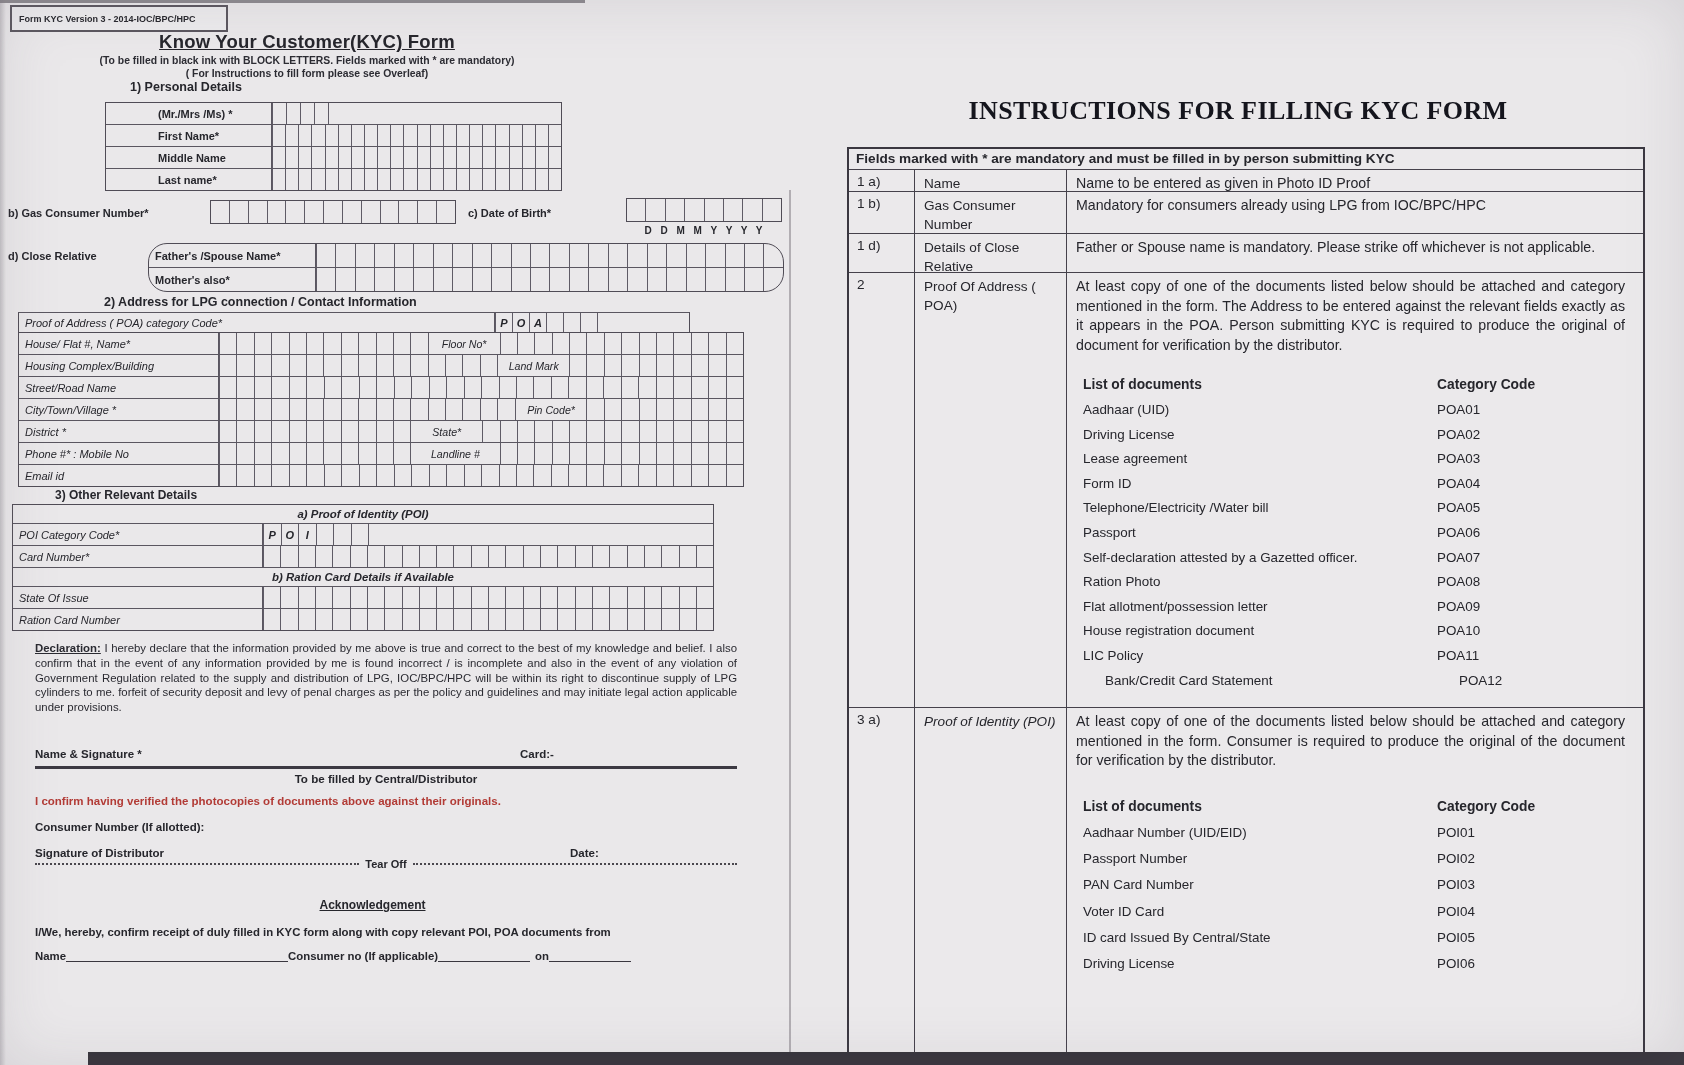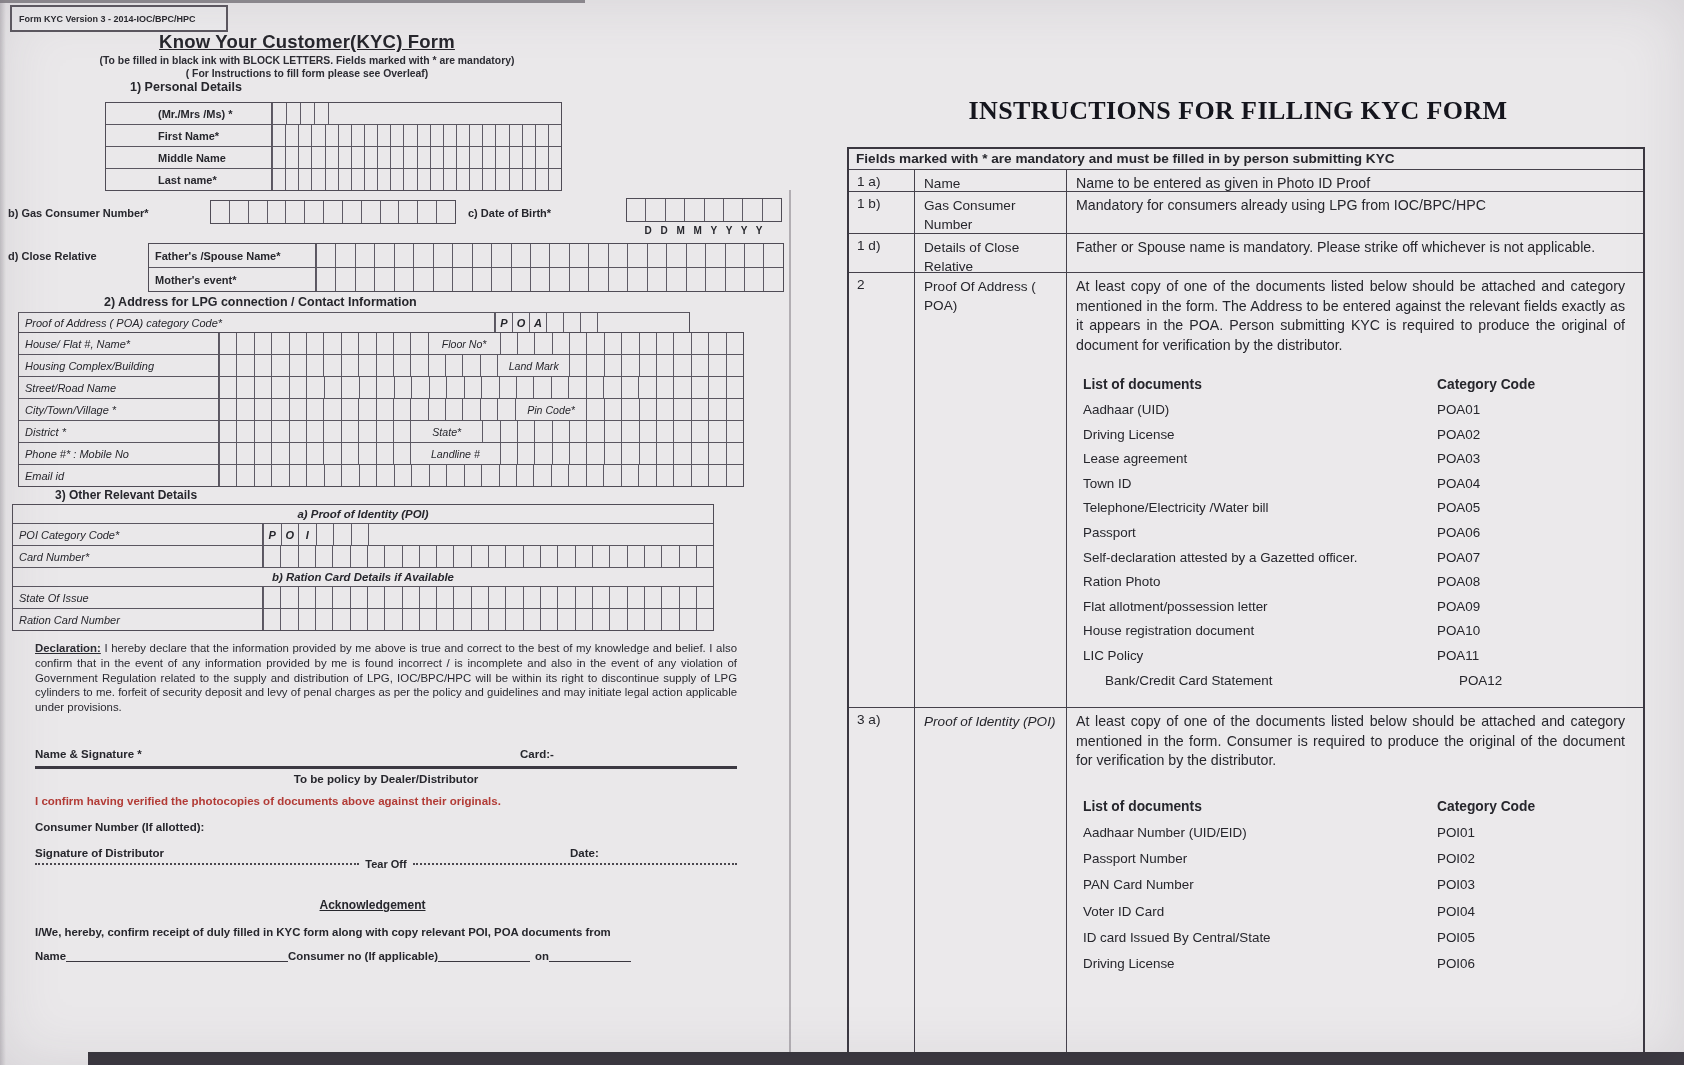--- a/index.html
+++ b/index.html
@@ -35,21 +35,21 @@
   #personal-table{left:105px;top:102px;width:455px;}
   #personal-table .frow{height:21px;}
   #personal-table .flabel{width:120px;font-weight:700;margin-left:46px;}
   #gas-boxes{left:210px;top:200px;width:246px;height:24px;}
   #dob-boxes{left:626px;top:198px;width:156px;height:24px;}
   .boxesbar{border:1.4px solid #504c56;display:flex;box-sizing:border-box;}
   .boxesbar .cbox{flex:1;}
   .boxesbar .cbox:first-child{border-left:none;}
   #dob-legend{left:624px;top:225px;width:160px;text-align:center;font-size:10px;
     font-weight:700;letter-spacing:1px;word-spacing:4px;}
-  #rel-table{left:148px;top:243px;width:634px;}
+  #rel-table{left:148px;top:243px;width:634px;border-radius:19px;}
   #rel-table .frow{height:23px;}
   #rel-table .flabel{width:167px;font-weight:700;}
   #rel-table .boxgroup{flex:1;}
   #rel-table .cbox{flex:1;}
   #addr-poa-row{left:18px;top:312px;width:672px;height:21px;box-sizing:border-box;}
   #addr-poa-row .flabel{width:476px;}
   #addr-table{left:18px;top:332px;width:724px;}
   #addr-table .frow{height:21px;}
   #addr-table .flabel{width:200px;}
   #poi-table{left:12px;top:504px;width:700px;}
@@ -266,21 +266,21 @@
           <div class="cbox" style="flex: 1 1 0%;"></div>
           <div class="cbox" style="flex: 1 1 0%;"></div>
           <div class="cbox" style="flex: 1 1 0%;"></div>
           <div class="cbox" style="flex: 1 1 0%;"></div>
           <div class="cbox" style="flex: 1 1 0%;"></div>
           <div class="cbox" style="flex: 1 1 0%;"></div>
           <div class="cbox" style="flex: 1 1 0%;"></div>
         </div>
       </div>
       <div class="frow">
-        <div class="flabel">Mother's  event*</div>
+        <div class="flabel">Mother's  also*</div>
         <div class="boxgroup" style="flex: 1 1 0%;">
           <div class="cbox" style="flex: 1 1 0%;"></div>
           <div class="cbox" style="flex: 1 1 0%;"></div>
           <div class="cbox" style="flex: 1 1 0%;"></div>
           <div class="cbox" style="flex: 1 1 0%;"></div>
           <div class="cbox" style="flex: 1 1 0%;"></div>
           <div class="cbox" style="flex: 1 1 0%;"></div>
           <div class="cbox" style="flex: 1 1 0%;"></div>
           <div class="cbox" style="flex: 1 1 0%;"></div>
           <div class="cbox" style="flex: 1 1 0%;"></div>
@@ -671,21 +671,21 @@
     </div>
 
   <div class="abs" id="decl">
     <b>Declaration:</b><span> I hereby declare that the information provided by me above is true and correct to the best of my knowledge and belief. I also confirm that in the event of any information provided by me is found incorrect / is incomplete and also in the event of any violation of Government Regulation related to the supply and distribution of LPG, IOC/BPC/HPC will be within its right to discontinue supply of LPG cylinders to me. forfeit of security deposit and levy of penal charges as per the policy and guidelines and may initiate legal action applicable under provisions.</span>
   </div>
 
   <div class="abs boldline" style="left:35px;top:748px;">Name &amp; Signature *</div>
   <div class="abs boldline" style="left:520px;top:748px;">Card:-</div>
 
   <div class="abs" id="rule"></div>
-  <div class="abs" id="dealer-head">To be policy by Dealer/Distributor</div>
+  <div class="abs" id="dealer-head">To be filled by Central/Distributor</div>
   <div class="abs boldline" id="red-line">I confirm having verified the photocopies of documents above against their originals.</div>
   <div class="abs boldline" style="left:35px;top:821px;">Consumer Number (If allotted):</div>
   <div class="abs boldline" style="left:35px;top:847px;">Signature of Distributor</div>
   <div class="abs boldline" style="left:570px;top:847px;">Date:</div>
 
   <div class="abs" id="tearoff">
     <span class="dots"></span>
     <span class="tlabel">Tear Off</span>
     <span class="dots"></span>
   </div>
@@ -741,21 +741,21 @@
             </div>
             <div class="docitem" style="margin-bottom: 5.6px;">
               <span>Driving License</span>
               <span>POA02</span>
             </div>
             <div class="docitem" style="margin-bottom: 5.6px;">
               <span>Lease agreement</span>
               <span>POA03</span>
             </div>
             <div class="docitem" style="margin-bottom: 5.6px;">
-              <span>Town ID</span>
+              <span>Form ID</span>
               <span>POA04</span>
             </div>
             <div class="docitem" style="margin-bottom: 5.6px;">
               <span>Telephone/Electricity /Water bill</span>
               <span>POA05</span>
             </div>
             <div class="docitem" style="margin-bottom: 5.6px;">
               <span>Passport</span>
               <span>POA06</span>
             </div>

